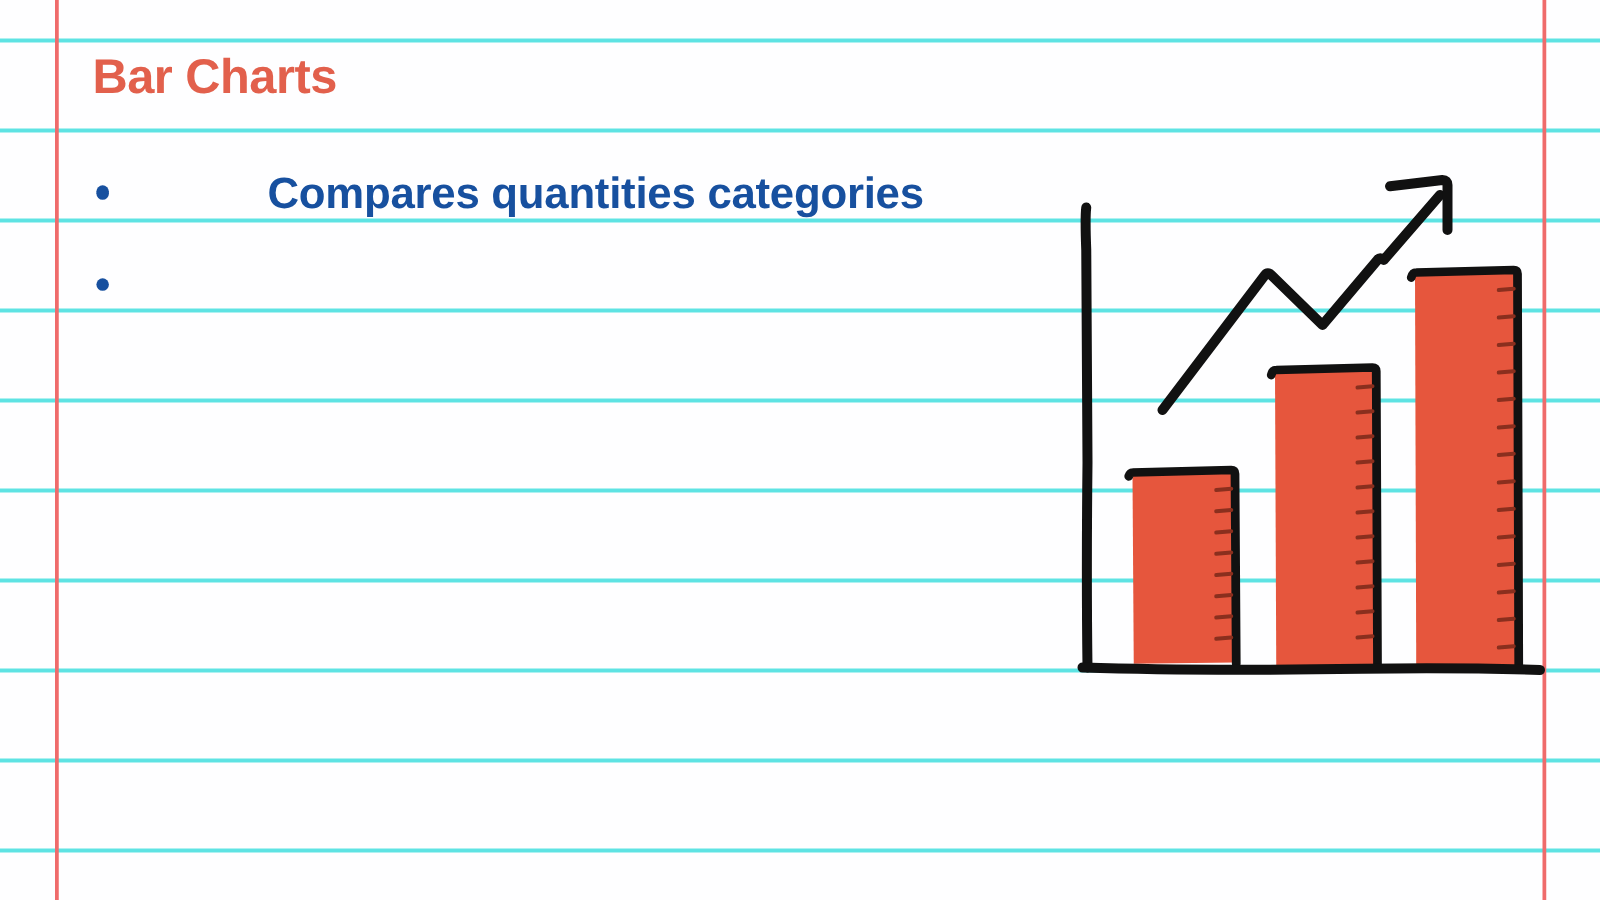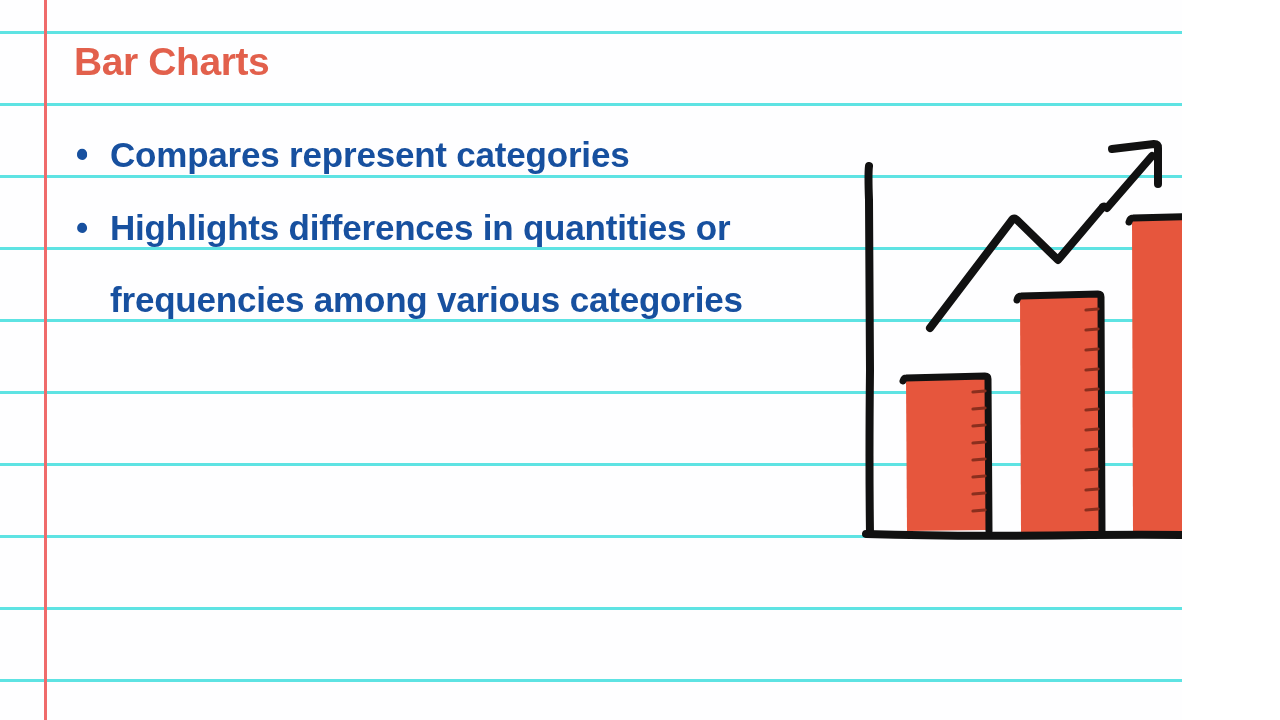--- a/index.html
+++ b/index.html
@@ -2,25 +2,26 @@
 <html><head>
 <meta charset="utf-8">
 <style>
   html, body {
     margin: 0;
     padding: 0;
     background: #ffffff;
   }
   #slide {
     position: relative;
-    width: 1182px;
+    width: 1280px;
     height: 720px;
     overflow: hidden;
     background: #fefeff;
     font-family: "Liberation Sans", sans-serif;
+    text-align: center;
   }
 
   
   #paper-bg {
     position: absolute;
     inset: 0;
     background-color: #fefeff;
     background-image: repeating-linear-gradient(
         to bottom,
         rgba(0,0,0,0) 0px,
@@ -107,25 +108,24 @@
   <div id="content">
 
     <div id="slide-title">Bar Charts</div>
 
     <ul id="bullet-list">
       <li class="bullet-item">
         <span class="bullet-dot">•</span>
       </li>
       <li class="bullet-item">
         <span class="bullet-dot">•</span>
-        <span>Compares represent categories</span>
+        <span>Compares quantities categories</span>
       </li>
       <li class="bullet-item">
         <span class="bullet-dot">•</span>
-        <span>Highlights differences in quantities or frequencies among various categories</span>
       </li>
     </ul>
   </div>
 
   <div id="chart-illustration">
     <svg width="420" height="420" viewBox="0 0 420 420" xmlns="http://www.w3.org/2000/svg">
 
       <g>
 
         <g>

